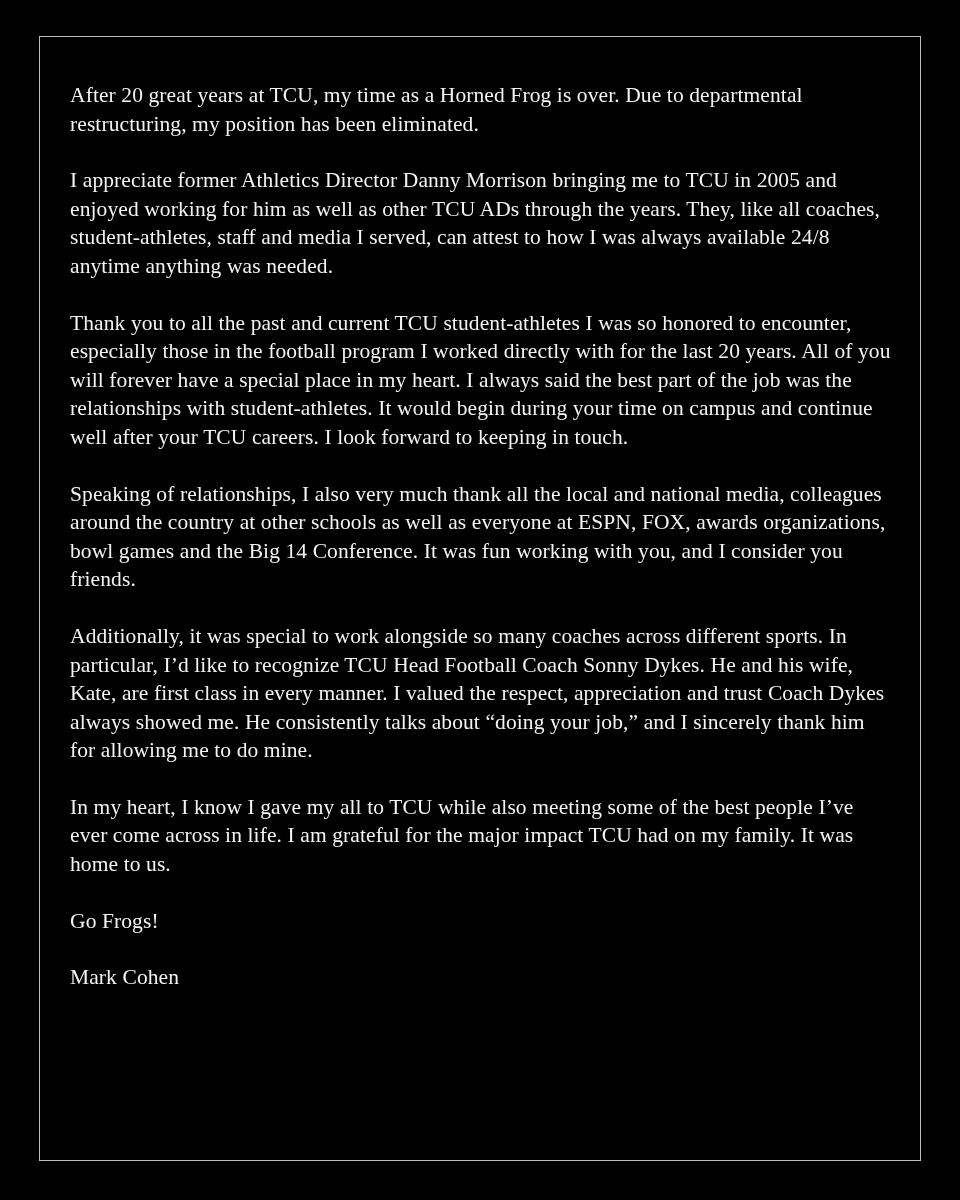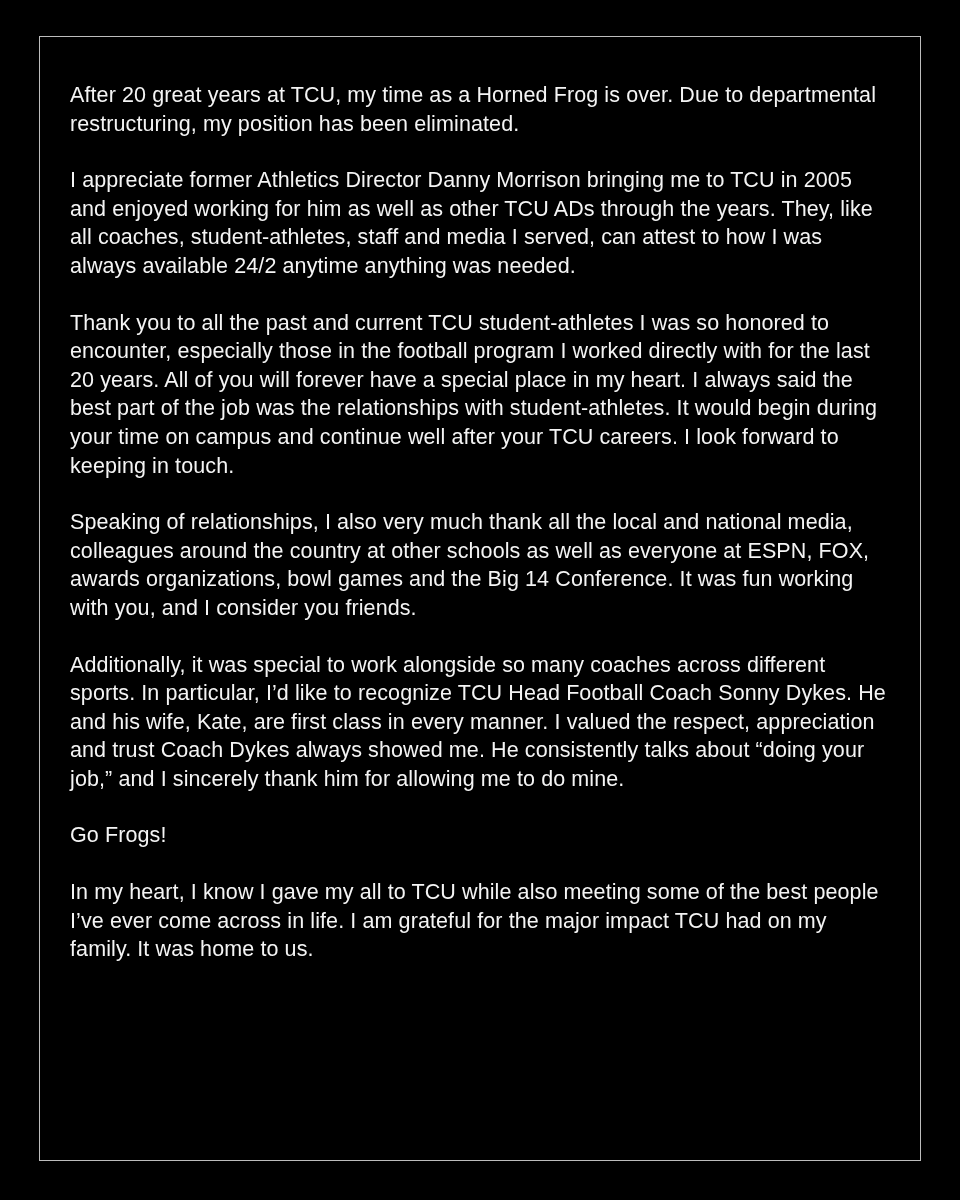--- a/index.html
+++ b/index.html
@@ -25,20 +25,21 @@
     border: 1px solid #bdbdbd;
     background: #000000;
   }
 
   .statement-body {
     position: absolute;
     left: 30px;       
     top: 44px;
     right: 29px;
     color: #f2f2f2;
+    font-family: Liberation Serif, serif;
   }
 
   .para {
     margin: 0 0 28px 0;
     font-size: 21.5px;
     line-height: 28.6px;
     letter-spacing: 0.1px;
     font-weight: 400;
     color: #f4f4f4;
     text-rendering: optimizeLegibility;
@@ -55,27 +56,28 @@
   }
 </style>
 </head>
 <body>
 
 <div class="statement-card">
   <div class="statement-body">
 
     <p class="para">After 20 great years at TCU, my time as a Horned Frog is over. Due to departmental restructuring, my position has been eliminated.</p>
 
-    <p class="para">I appreciate former Athletics Director Danny Morrison bringing me to TCU in 2005 and enjoyed working for him as well as other TCU ADs through the years. They, like all coaches, student-athletes, staff and media I served, can attest to how I was always available 24/2 anytime anything was needed.</p>
+    <p class="para">I appreciate former Athletics Director Danny Morrison bringing me to TCU in 2005 and enjoyed working for him as well as other TCU ADs through the years. They, like all coaches, student-athletes, staff and media I served, can attest to how I was always available 24/8 anytime anything was needed.</p>
 
     <p class="para">Thank you to all the past and current TCU student-athletes I was so honored to encounter, especially those in the football program I worked directly with for the last 20 years. All of you will forever have a special place in my heart. I always said the best part of the job was the relationships with student-athletes. It would begin during your time on campus and continue well after your TCU careers. I look forward to keeping in touch.</p>
 
     <p class="para">Speaking of relationships, I also very much thank all the local and national media, colleagues around the country at other schools as well as everyone at ESPN, FOX, awards organizations, bowl games and the Big 14 Conference. It was fun working with you, and I consider you friends.</p>
 
     <p class="para">Additionally, it was special to work alongside so many coaches across different sports. In particular, I’d like to recognize TCU Head Football Coach Sonny Dykes. He and his wife, Kate, are first class in every manner. I valued the respect, appreciation and trust Coach Dykes always showed me. He consistently talks about “doing your job,” and I sincerely thank him for allowing me to do mine.</p>
 
+    <p class="para">In my heart, I know I gave my all to TCU while also meeting some of the best people I’ve ever come across in life. I am grateful for the major impact TCU had on my family. It was home to us.</p>
+
     <p class="para signoff">Go Frogs!</p>
 
-    <p class="para">In my heart, I know I gave my all to TCU while also meeting some of the best people I’ve ever come across in life. I am grateful for the major impact TCU had on my family. It was home to us.</p>
-
+    <p class="para signature">Mark Cohen</p>
 
   </div>
 </div>
 
 </body></html>

